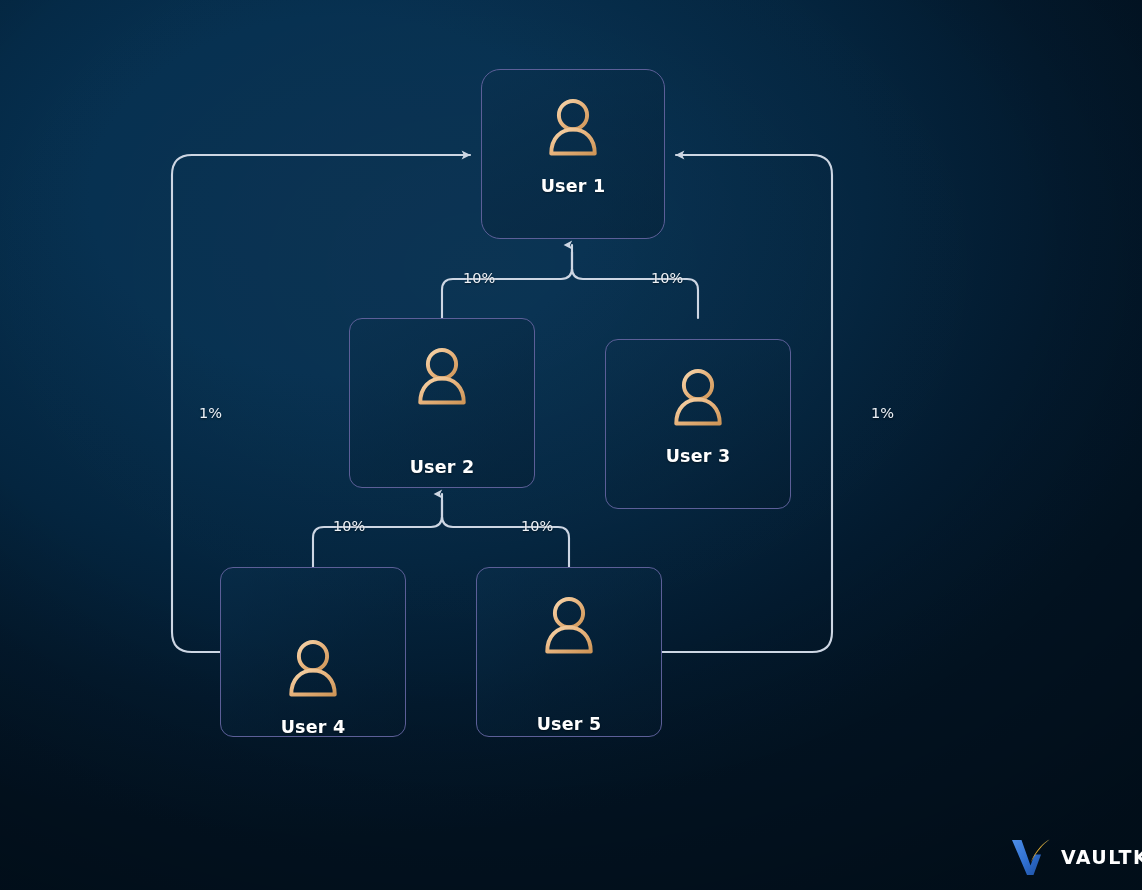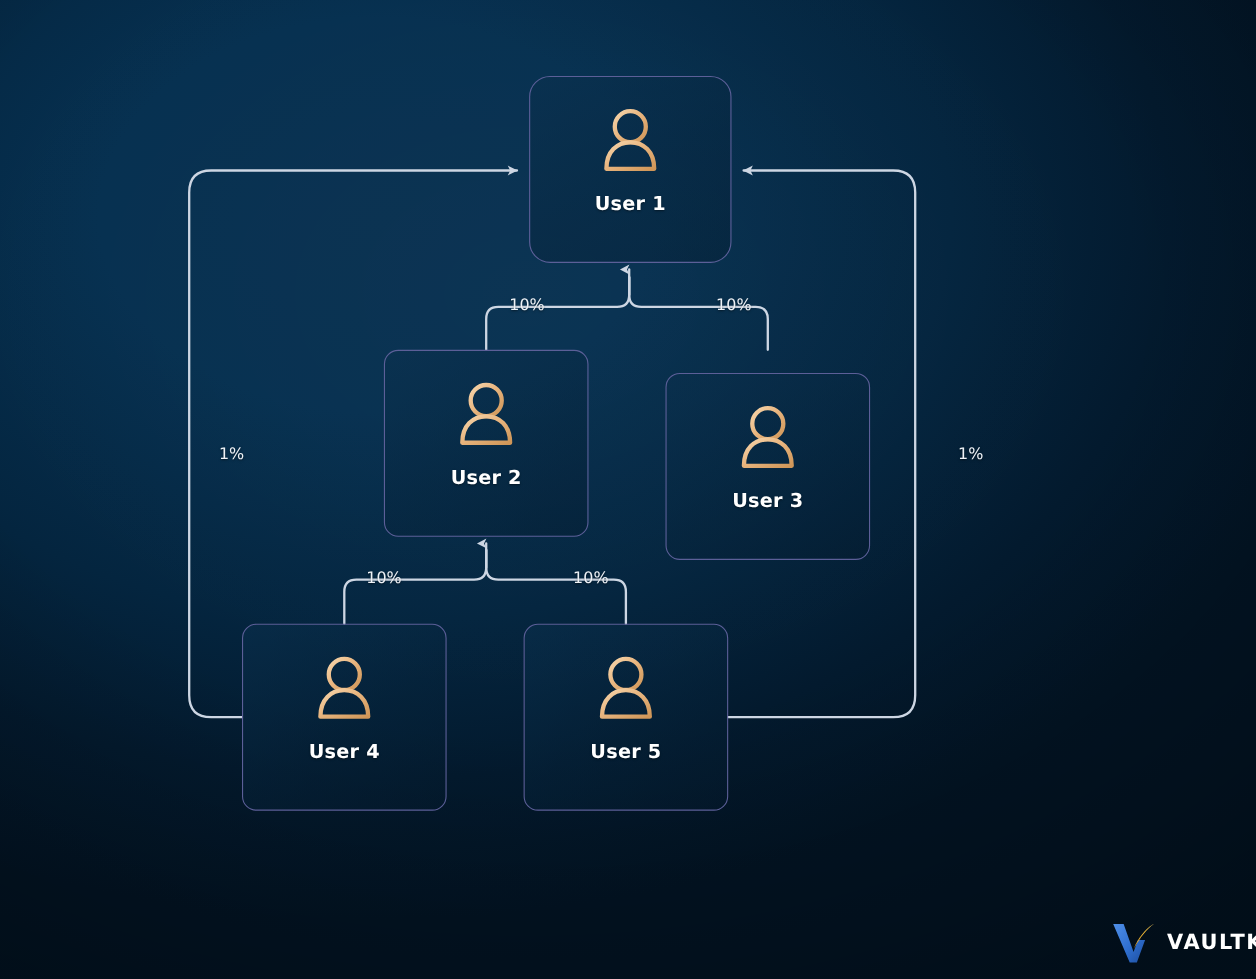--- a/index.html
+++ b/index.html
@@ -129,45 +129,45 @@
             <stop offset="45%" stop-color="#e9b680"></stop>
           <stop offset="100%" stop-color="#cf9658"></stop>
         </linearGradient>
       </defs>
       <circle cx="32" cy="20" r="12.2" fill="none" stroke="url(#gold1)" stroke-width="3.4"></circle>
       <path d="M13.2 53.2 C13.2 39.5 21.6 32.4 32 32.4 C42.4 32.4 50.8 39.5 50.8 53.2 Z" fill="none" stroke="url(#gold1)" stroke-width="3.4" stroke-linejoin="round"></path>
     </svg>
     <div class="node-label">User 1</div>
   </div>
 
-  <div class="node" style="left:349px; top:318px; width:186px; height:170px;">
+  <div class="node" style="left:349px; top:318px; width:186px; height:170px;gap:32px;">
     <svg class="avatar" viewBox="0 0 64 64">
       <circle cx="32" cy="20" r="12.2" fill="none" stroke="url(#gold1)" stroke-width="3.4"></circle>
       <path d="M13.2 53.2 C13.2 39.5 21.6 32.4 32 32.4 C42.4 32.4 50.8 39.5 50.8 53.2 Z" fill="none" stroke="url(#gold1)" stroke-width="3.4" stroke-linejoin="round"></path>
     </svg>
     <div class="node-label">User 2</div>
   </div>
 
   <div class="node" style="left:605px; top:318px; width:186px; height:170px;margin-top:21px;">
     <svg class="avatar" viewBox="0 0 64 64">
       <circle cx="32" cy="20" r="12.2" fill="none" stroke="url(#gold1)" stroke-width="3.4"></circle>
       <path d="M13.2 53.2 C13.2 39.5 21.6 32.4 32 32.4 C42.4 32.4 50.8 39.5 50.8 53.2 Z" fill="none" stroke="url(#gold1)" stroke-width="3.4" stroke-linejoin="round"></path>
     </svg>
     <div class="node-label">User 3</div>
   </div>
 
-  <div class="node" style="left:220px; top:567px; width:186px; height:170px;">
+  <div class="node" style="left:220px; top:567px; width:186px; height:170px;justify-content:flex-end;">
     <svg class="avatar" viewBox="0 0 64 64">
       <circle cx="32" cy="20" r="12.2" fill="none" stroke="url(#gold1)" stroke-width="3.4"></circle>
       <path d="M13.2 53.2 C13.2 39.5 21.6 32.4 32 32.4 C42.4 32.4 50.8 39.5 50.8 53.2 Z" fill="none" stroke="url(#gold1)" stroke-width="3.4" stroke-linejoin="round"></path>
     </svg>
     <div class="node-label">User 4</div>
   </div>
 
-  <div class="node" style="left:476px; top:567px; width:186px; height:170px;">
+  <div class="node" style="left:476px; top:567px; width:186px; height:170px;gap:40px;">
     <svg class="avatar" viewBox="0 0 64 64">
       <circle cx="32" cy="20" r="12.2" fill="none" stroke="url(#gold1)" stroke-width="3.4"></circle>
       <path d="M13.2 53.2 C13.2 39.5 21.6 32.4 32 32.4 C42.4 32.4 50.8 39.5 50.8 53.2 Z" fill="none" stroke="url(#gold1)" stroke-width="3.4" stroke-linejoin="round"></path>
     </svg>
     <div class="node-label">User 5</div>
   </div>
 
   <div id="brand" style="left:1010px; top:836px;">
     <svg width="44" height="42" viewBox="0 0 44 42">
       <defs>

